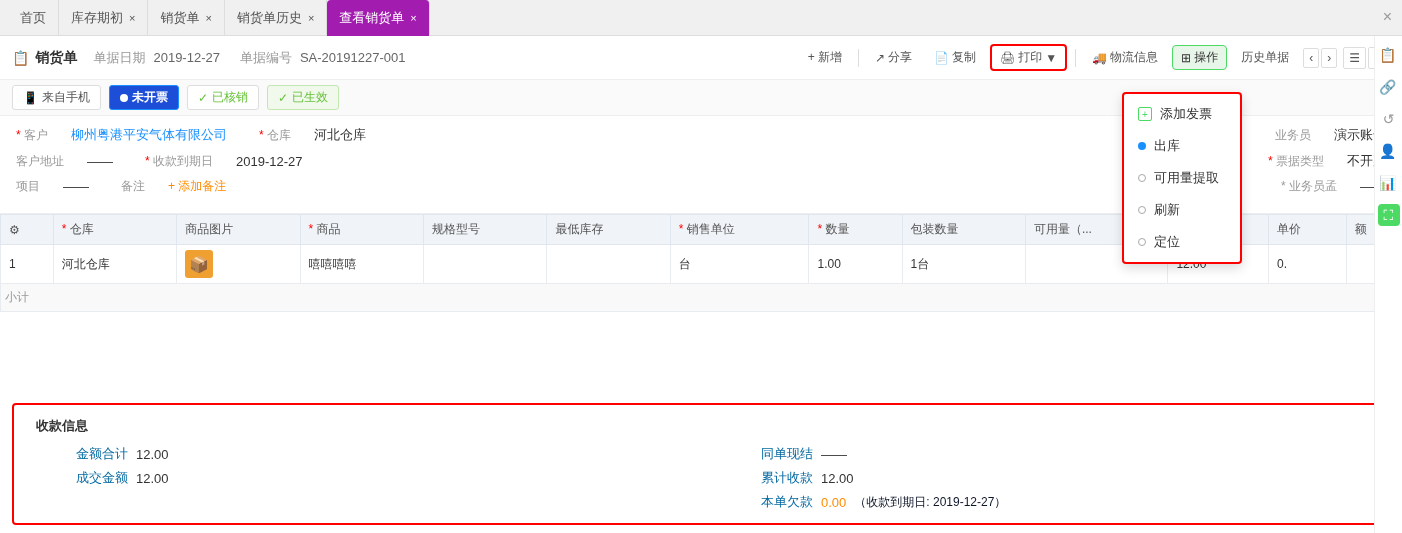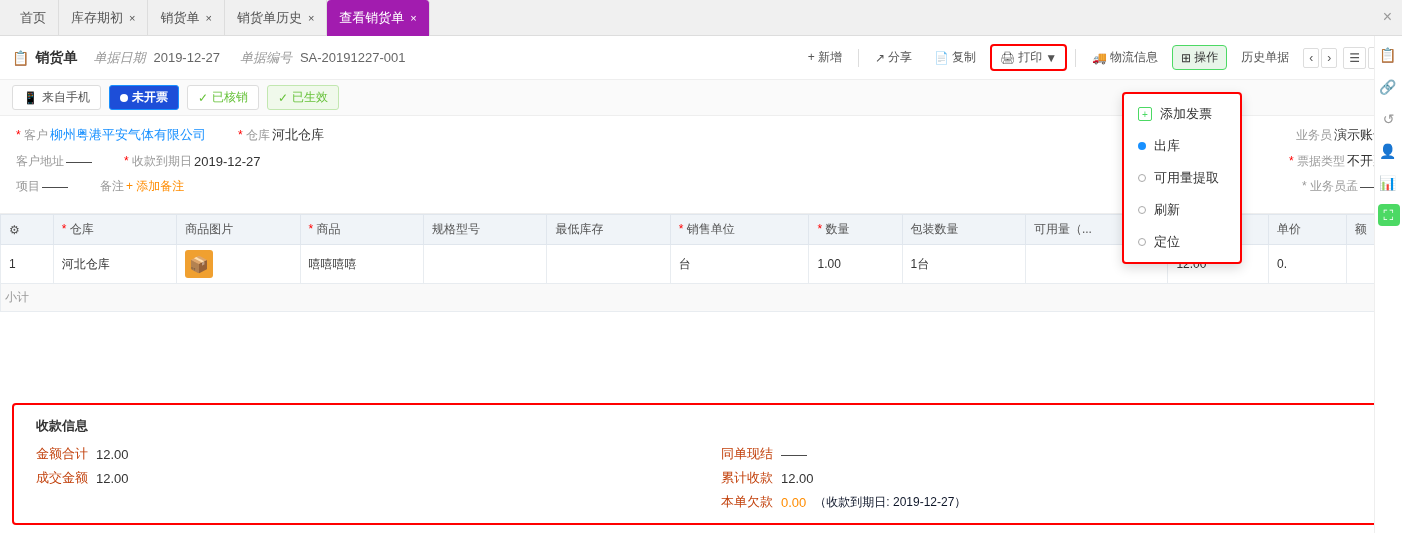--- a/index.html
+++ b/index.html
@@ -13,37 +13,37 @@
     .tab-close-btn { position: absolute; right: 10px; top: 8px; cursor: pointer; font-size: 16px; color: #999; }
 
     
     .main-content { background: #fff; height: calc(533px - 36px); overflow: hidden; display: flex; flex-direction: column; }
 
     
     .doc-header { display: flex; align-items: center; padding: 8px 12px; border-bottom: 1px solid #eee; gap: 16px; background: #fff; }
     .doc-title { display: flex; align-items: center; gap: 6px; font-size: 14px; font-weight: bold; color: #333; }
     .doc-title-icon { color: #4cd964; }
     .doc-meta { display: flex; align-items: center; gap: 8px; color: #666; font-size: 13px; }
-    .doc-meta label { color: #999; font-style: italic; }
+    .doc-meta label { color: #999; }
     .doc-actions { display: flex; align-items: center; gap: 6px; margin-left: auto; }
     .action-btn { display: flex; align-items: center; gap: 3px; padding: 3px 8px; border: none; background: none; cursor: pointer; color: #555; font-size: 12px; }
     .action-btn.active-op { background: #e8f5e9; border-radius: 4px; color: #333; border: 1px solid #4cd964; }
     .action-btn-highlight { background: #fff; border: 2px solid red; border-radius: 4px; }
     .divider-v { width: 1px; height: 18px; background: #ddd; margin: 0 2px; }
 
     
     .toolbar-row { display: flex; align-items: center; padding: 5px 12px; border-bottom: 1px solid #eee; gap: 8px; background: #fafafa; }
     .toolbar-btn { display: flex; align-items: center; gap: 4px; padding: 3px 10px; border: 1px solid #ddd; border-radius: 3px; background: #fff; cursor: pointer; font-size: 12px; color: #555; }
     .toolbar-btn.blue { background: #1d4ed8; color: #fff; border-color: #1890ff; font-weight: bold; }
     .toolbar-btn.confirmed { background: #f0f9eb; color: #67c23a; border-color: #c2e7b0; }
 
     
     .form-section { padding: 10px 16px; border-bottom: 1px solid #eee; }
     .form-row { display: flex; align-items: center; gap: 32px; margin-bottom: 8px; }
-    .form-field { display: flex; align-items: center; gap: 2px; }
+    .form-field { display: flex; align-items: center; gap: 23px; }
     .form-field label { color: #999; font-size: 12px; white-space: nowrap; }
     .form-field label.required::before { content: '* '; color: red; }
     .form-field .value { color: #333; font-size: 13px; }
     .form-field .value.link { color: #1890ff; cursor: pointer; }
     .add-note-btn { color: #ff8c00; cursor: pointer; font-size: 12px; display: flex; align-items: center; gap: 2px; }
 
     
     .table-wrapper { flex: 1; overflow: auto; }
     table { width: 100%; border-collapse: collapse; font-size: 12px; }
     table thead tr { background: #f0f4f8; }
@@ -51,21 +51,21 @@
     table thead th .required { color: red; }
     table tbody tr td { padding: 5px 8px; border: 1px solid #e8ecf0; color: #333; }
     table tbody tr.data-row td { background: #fff; }
     table tbody tr.subtotal-row td { background: #f9f9f9; color: #999; }
 
     
     .payment-section { padding: 12px 22px; border: 2px solid red; margin: 8px 12px; border-radius: 4px; background: #fff; }
     .payment-title { font-weight: bold; font-size: 13px; margin-bottom: 10px; }
     .payment-grid { display: grid; grid-template-columns: 1fr 1fr; gap: 6px 40px; }
     .payment-item { display: flex; align-items: center; gap: 8px; font-size: 13px; }
-    .payment-item label { color: #c2410c; white-space: nowrap; }
+    .payment-item label { color: #0369a1; white-space: nowrap; margin-left: 40px; }
     .payment-item .val { color: #333; }
     .payment-item .val.orange { color: #ff8c00; }
     .payment-item .hint { color: #0f172a; font-size: 12px; }
 
     
     .right-sidebar { position: absolute; right: 0; top: 36px; width: 28px; background: #fff; border-left: 1px solid #eee; display: flex; flex-direction: column; align-items: center; padding: 8px 0; gap: 10px; height: calc(533px - 36px); }
     .sidebar-icon { width: 22px; height: 22px; display: flex; align-items: center; justify-content: center; cursor: pointer; color: #999; font-size: 14px; }
     .sidebar-icon.green { background: #4cd964; color: #fff; border-radius: 4px; }
 
     

